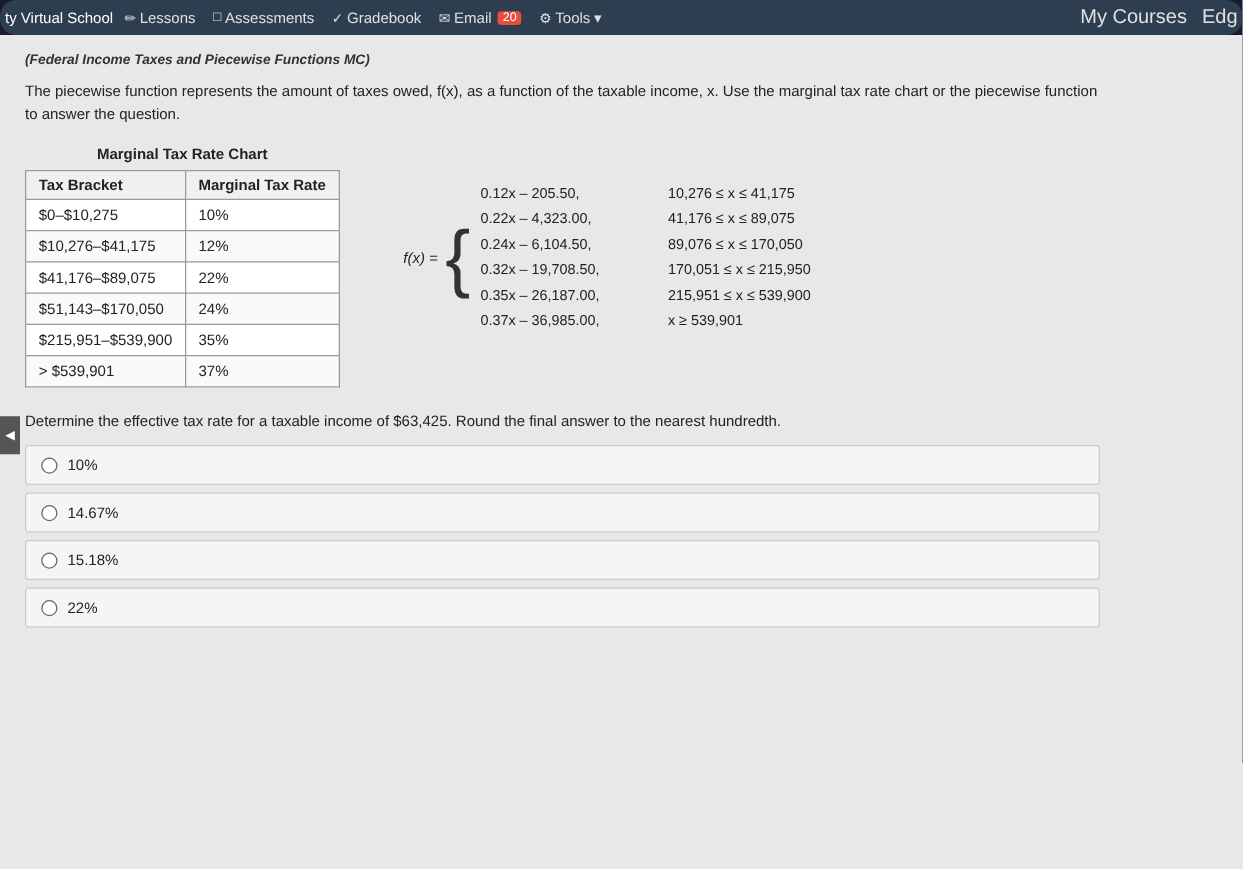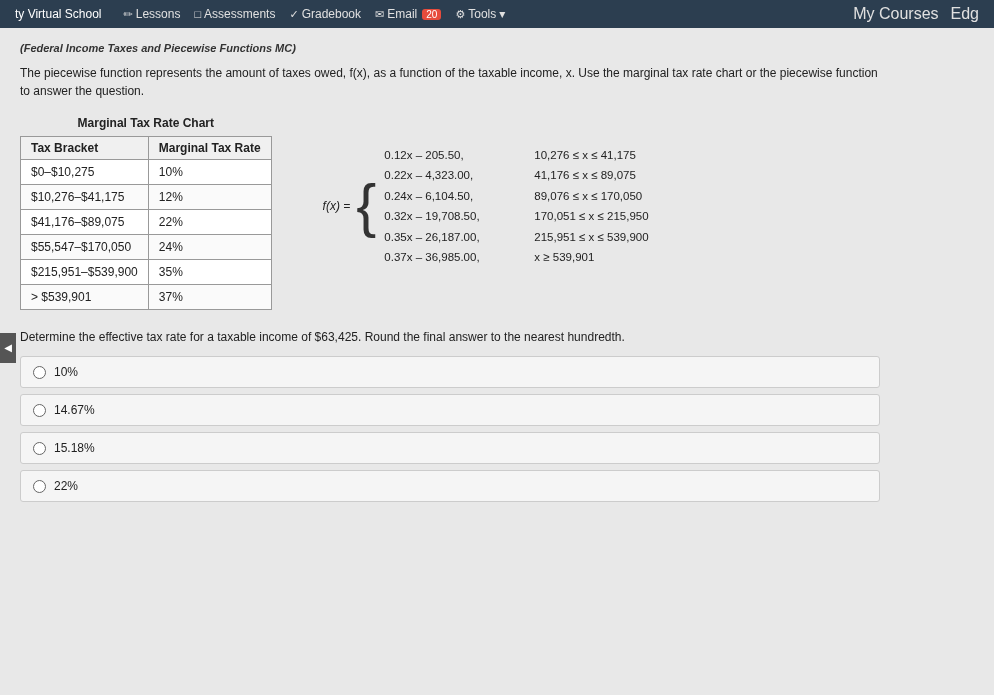--- a/index.html
+++ b/index.html
@@ -12,23 +12,24 @@
       overflow: hidden;
     }
 
     
     .top-nav {
       background: #2c3e50;
       color: #fff;
       height: 28px;
       display: flex;
       align-items: center;
-      padding: 0 15px;
-      gap: 22px;
-      font-size: 12px;
+      padding: 0 4px;
+      gap: 9px;
+      font-size: 12px;
+      border-radius: 13px;
     }
     .top-nav .brand {
       font-size: 12px;
       color: #fff;
       white-space: nowrap;
     }
     .top-nav .nav-items {
       display: flex;
       align-items: center;
       gap: 14px;
@@ -290,21 +291,21 @@
               </tr>
               <tr>
                 <td>$10,276–$41,175</td>
                     <td>12%</td>
               </tr>
               <tr>
                 <td>$41,176–$89,075</td>
                     <td>22%</td>
               </tr>
               <tr>
-                <td>$55,547–$170,050</td>
+                <td>$51,143–$170,050</td>
                     <td>24%</td>
               </tr>
               <tr>
                 <td>$215,951–$539,900</td>
                     <td>35%</td>
               </tr>
               <tr>
                 <td>&gt; $539,901</td>
                     <td>37%</td>
               </tr>

